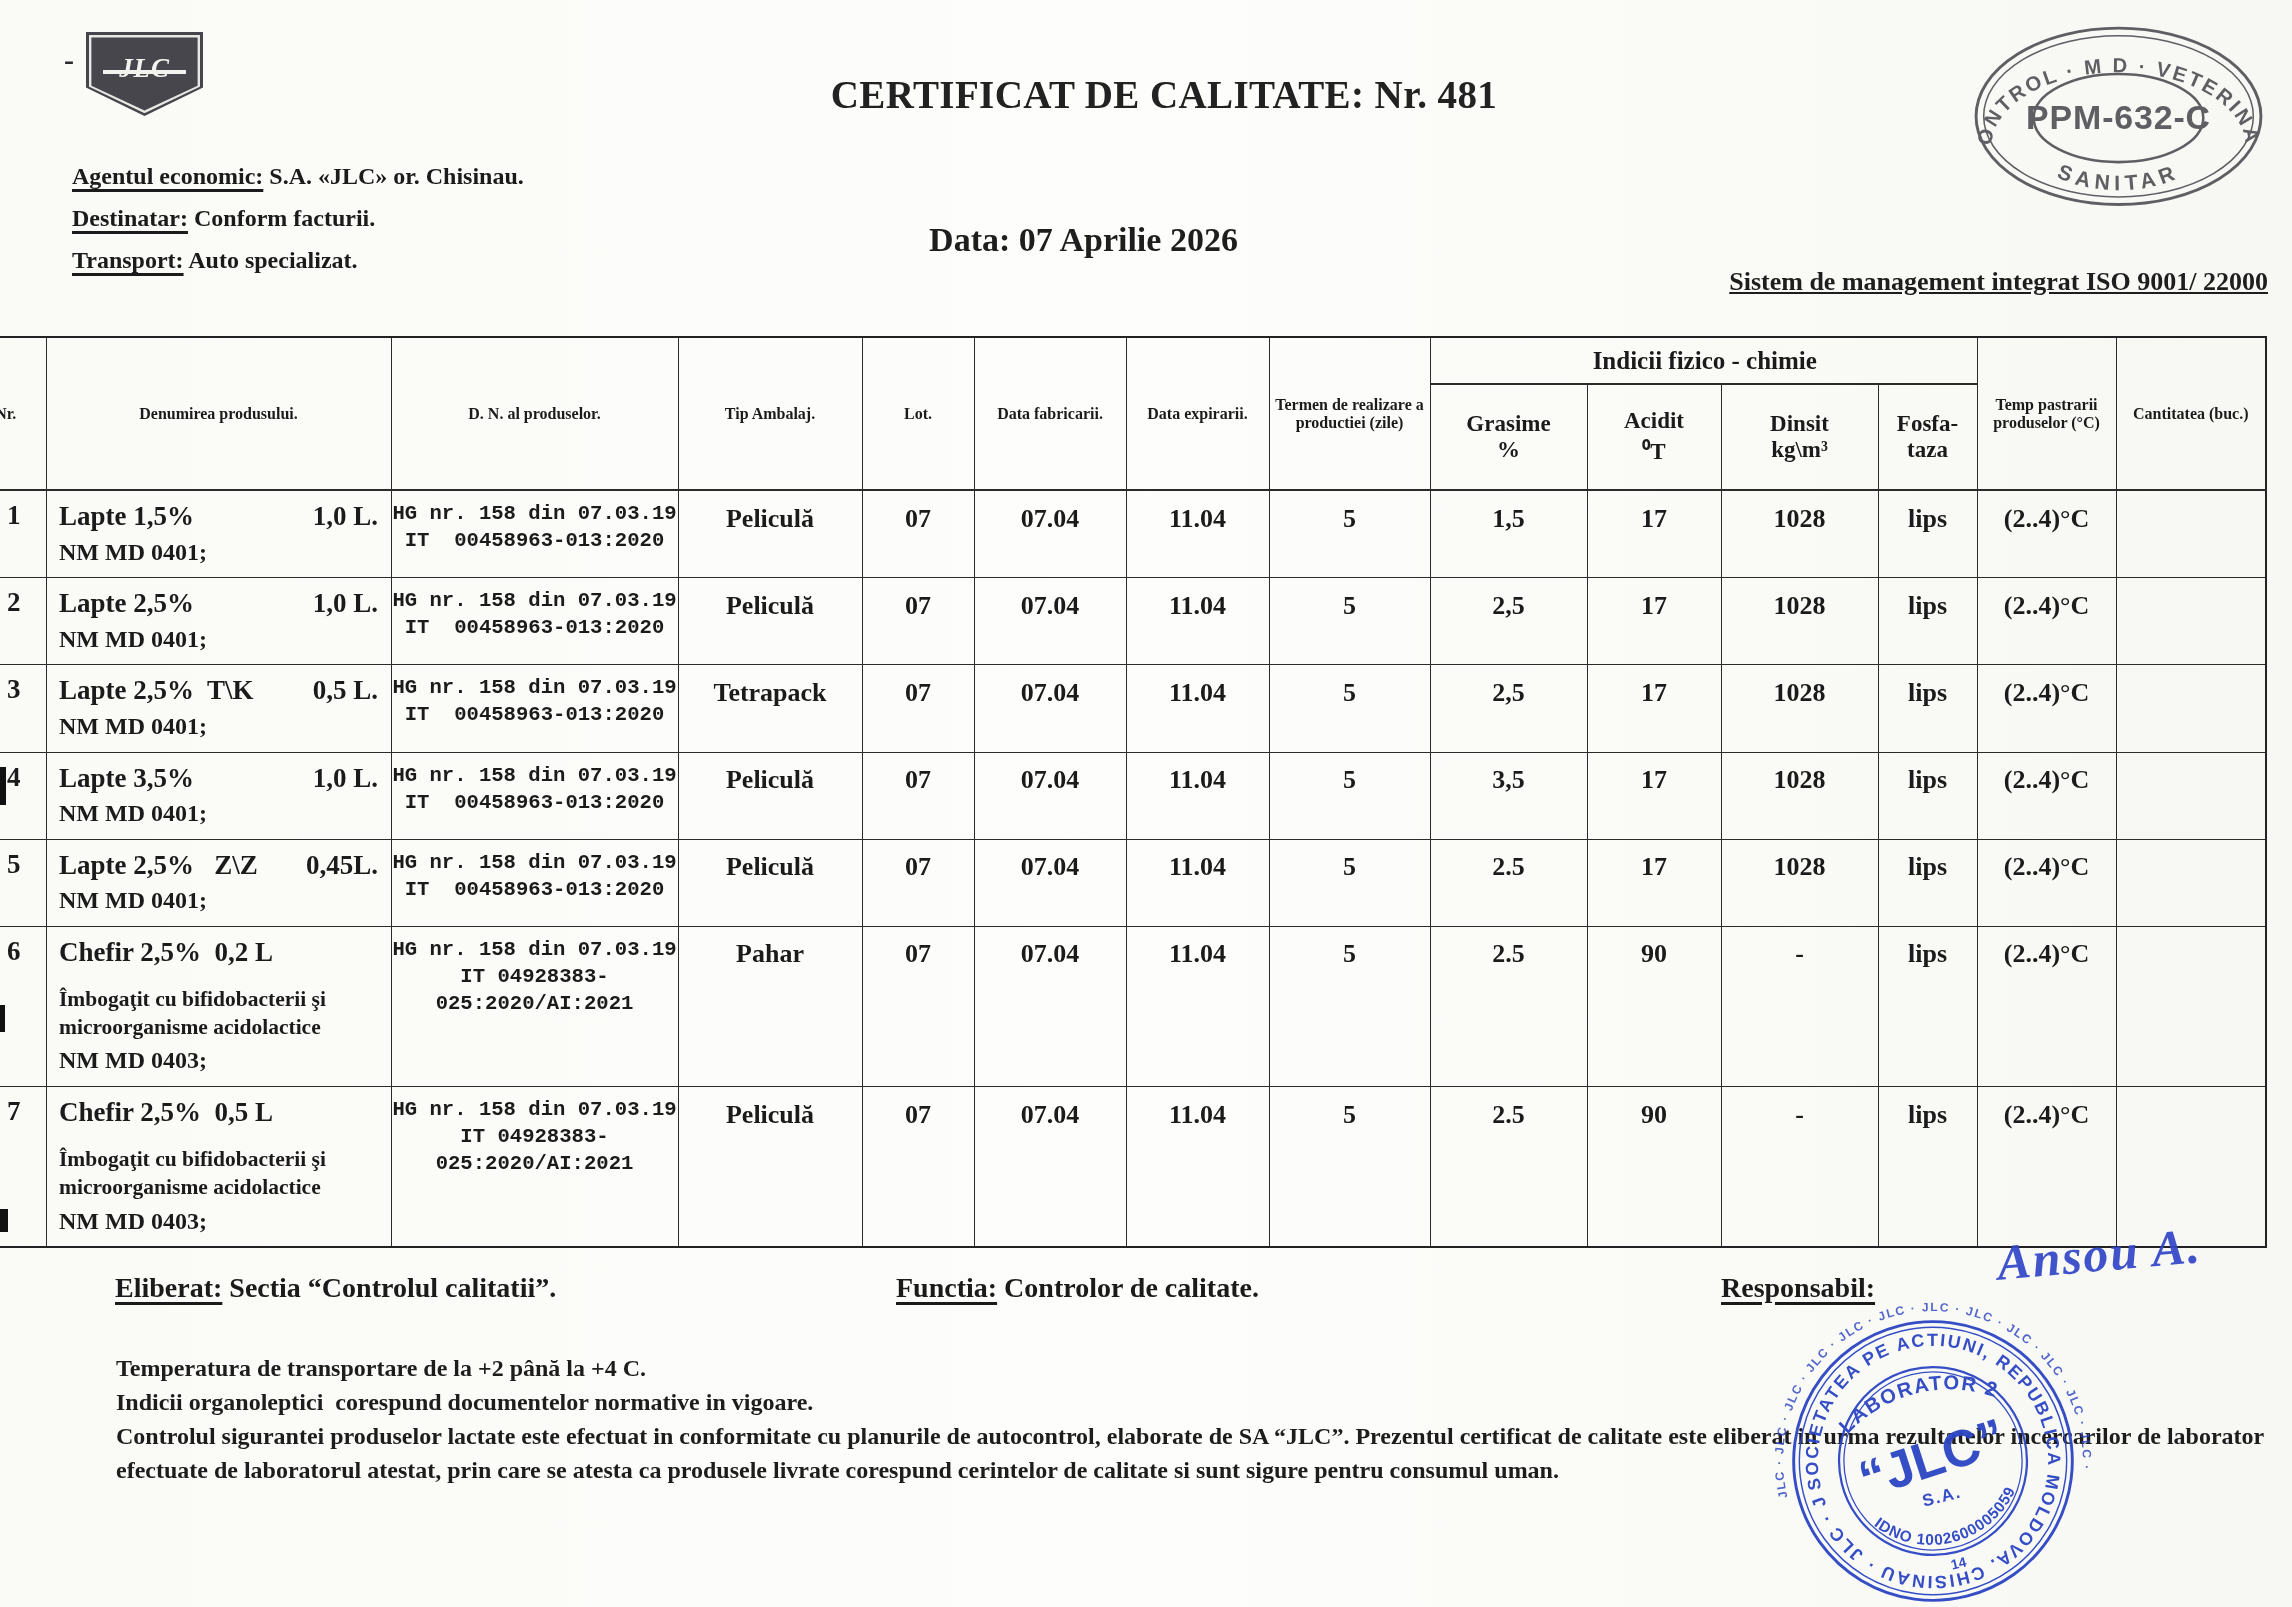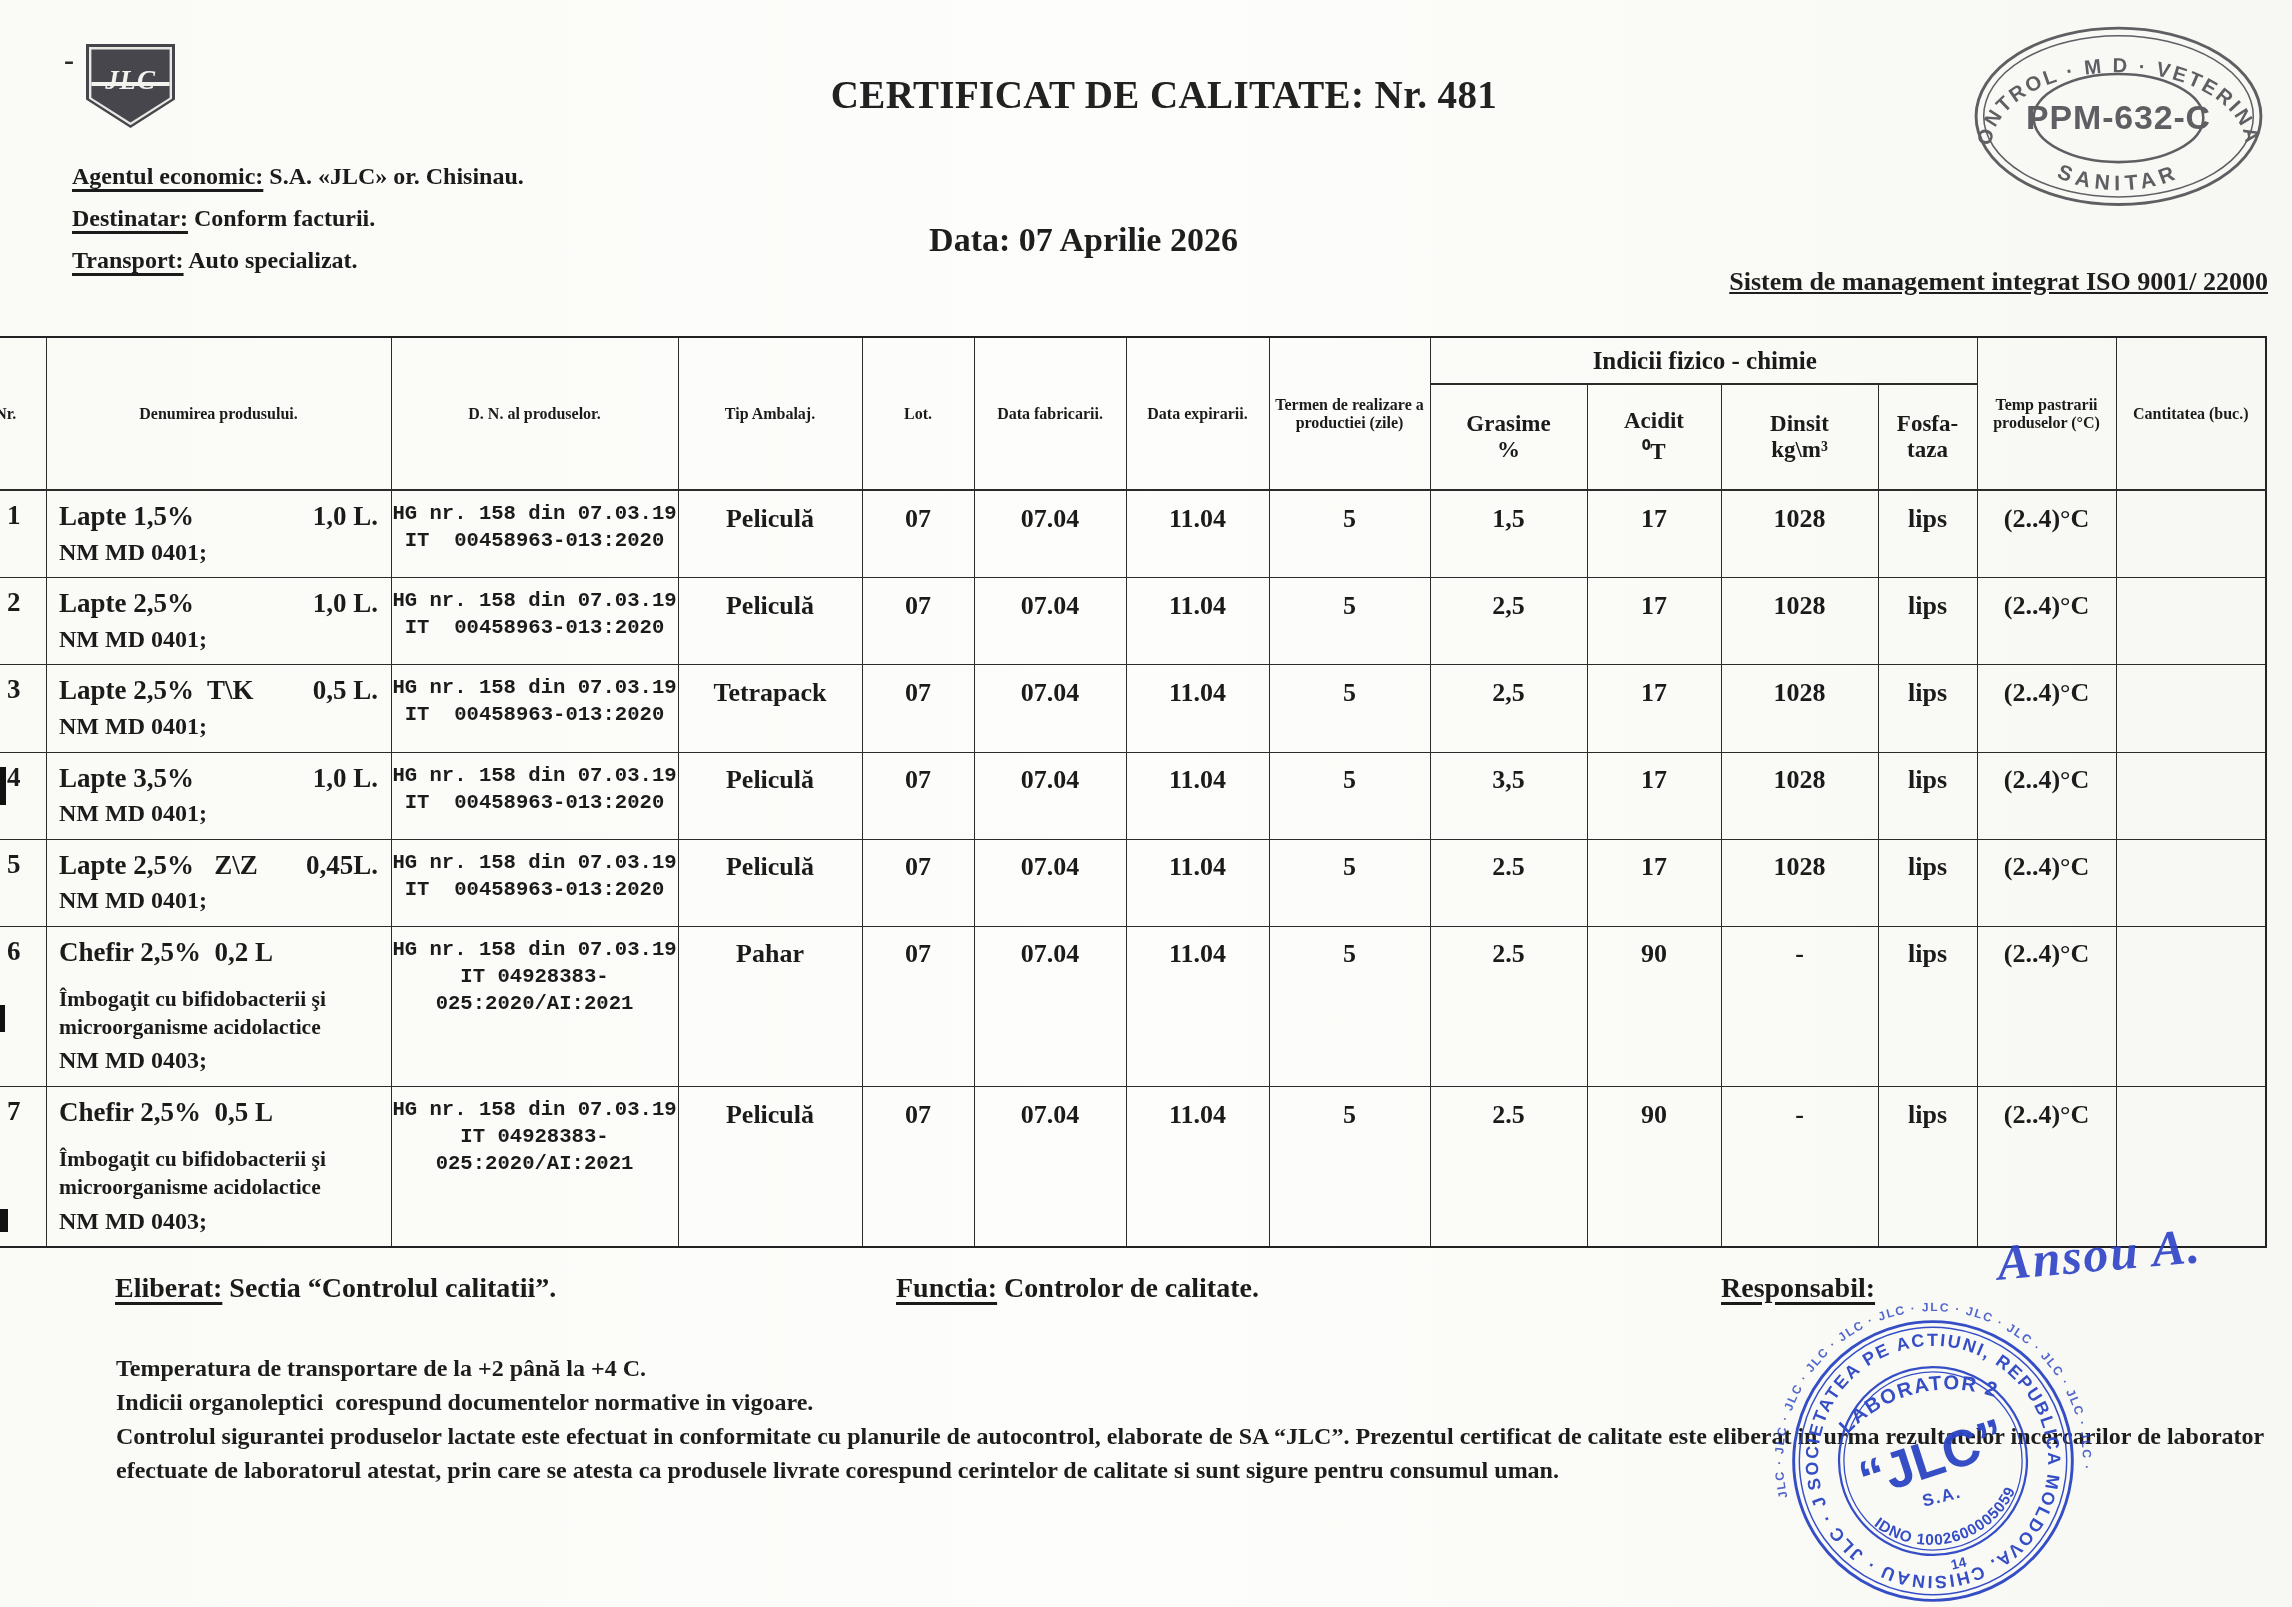--- a/index.html
+++ b/index.html
@@ -6,21 +6,21 @@
   html,body { background:#9a9a9a; }
   .page {
     position:relative; width:2293px; height:1608px; overflow:hidden;
     background:linear-gradient(90deg,#fafaf7 0%, #fdfdfb 50%, #f7f7f3 100%);
     font-family:"Liberation Serif", serif; color:#1b1b1b;
   }
   .pre { white-space:pre-wrap; }
 
   
   .dash { position:absolute; left:64px; top:43px; font-size:30px; font-weight:bold; color:#2a2a2a; }
-  .logo { position:absolute; left:86px; top:44px; width:89px; height:84px; }
+  .logo { position:absolute; left:86px; top:32px; width:117px; height:84px; }
   .logo .l1,.logo .l2,.logo .l3 { position:absolute; clip-path:polygon(0 0,100% 0,100% 66%,50% 100%,0 66%); }
   .logo .l1 { inset:0; background:#45454b; }
   .logo .l2 { inset:2.7px; background:#e8e8e4; }
   .logo .l3 { inset:5.4px; background:#46464c; display:flex; align-items:center; justify-content:center; }
   .logo .jlc { position:relative; color:#f2f2ee; font-style:italic; font-weight:bold; font-size:27px; letter-spacing:0.9px; top:-5.4px;}
   .logo .jlc::after { content:""; position:absolute; left:-16px; right:-16px; top:55%; height:3.6px; background:#f2f2ee; }
 
   .hfields { position:absolute; left:72px; top:163px; font-size:24px; font-weight:bold; }
   .hfield { margin-bottom:15px; }
   .hlabel { text-decoration:underline; text-decoration-thickness:2.7px; text-underline-offset:4.5px; }

